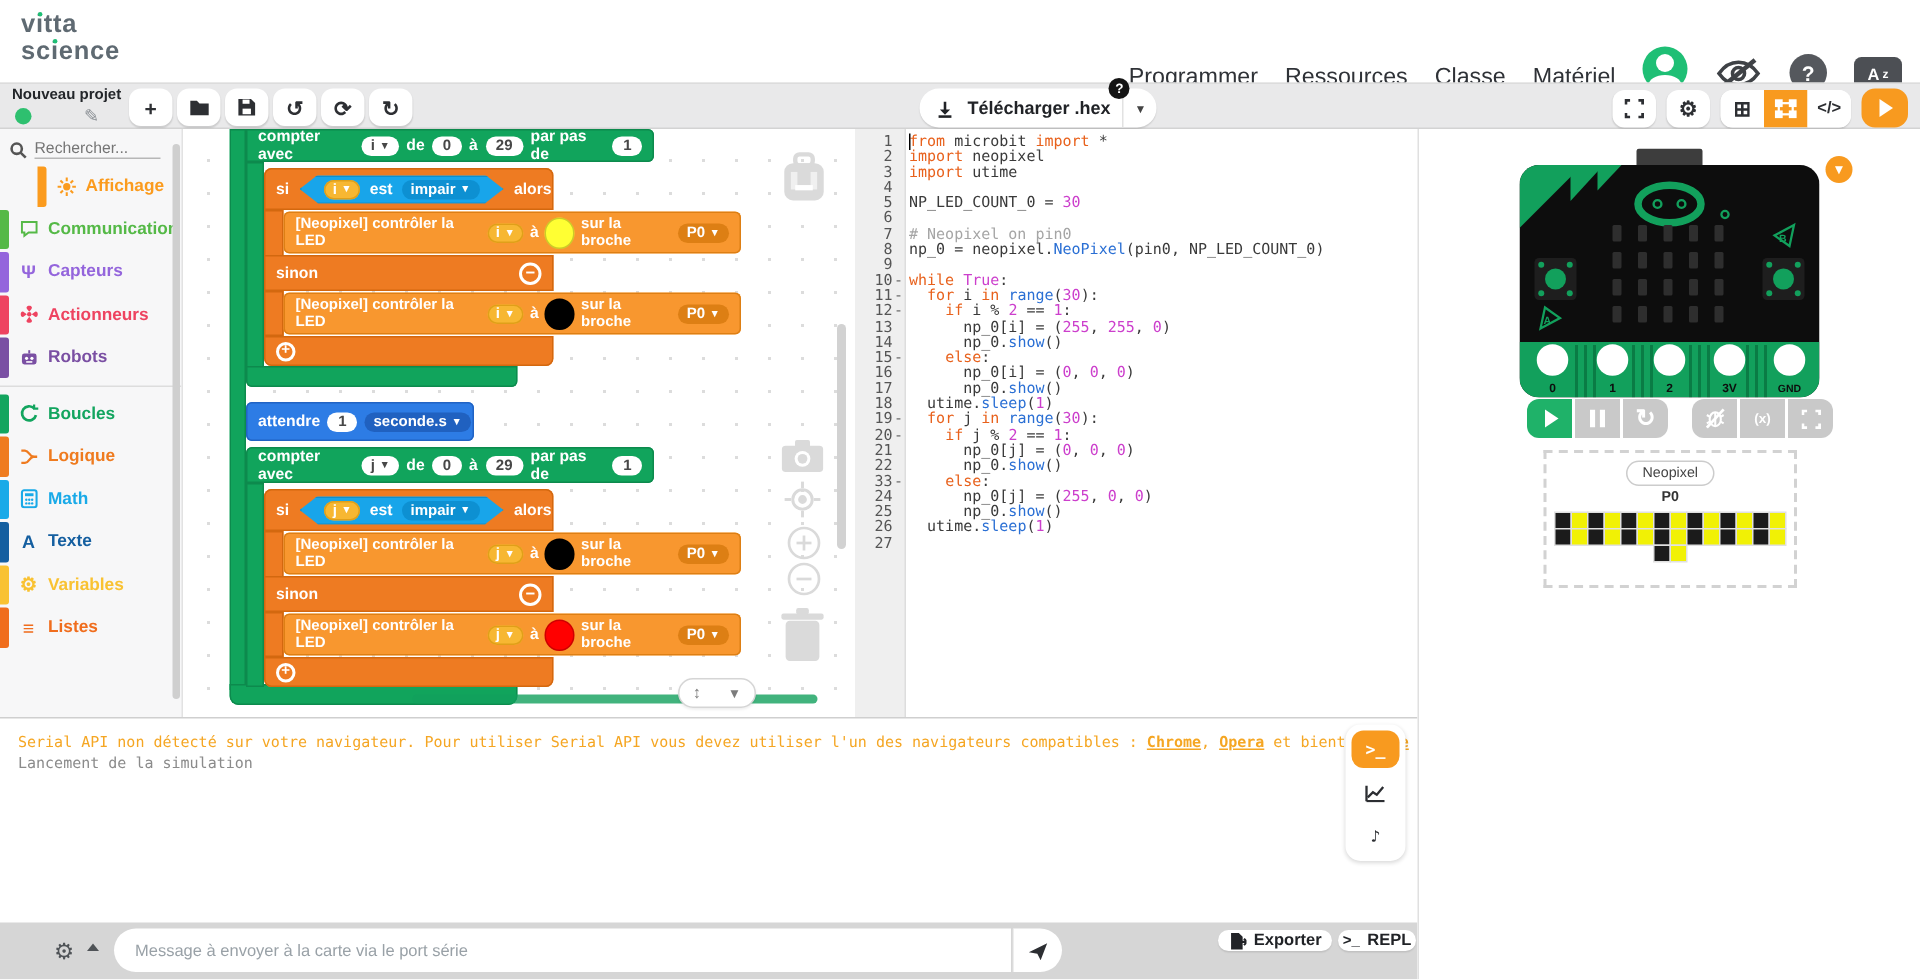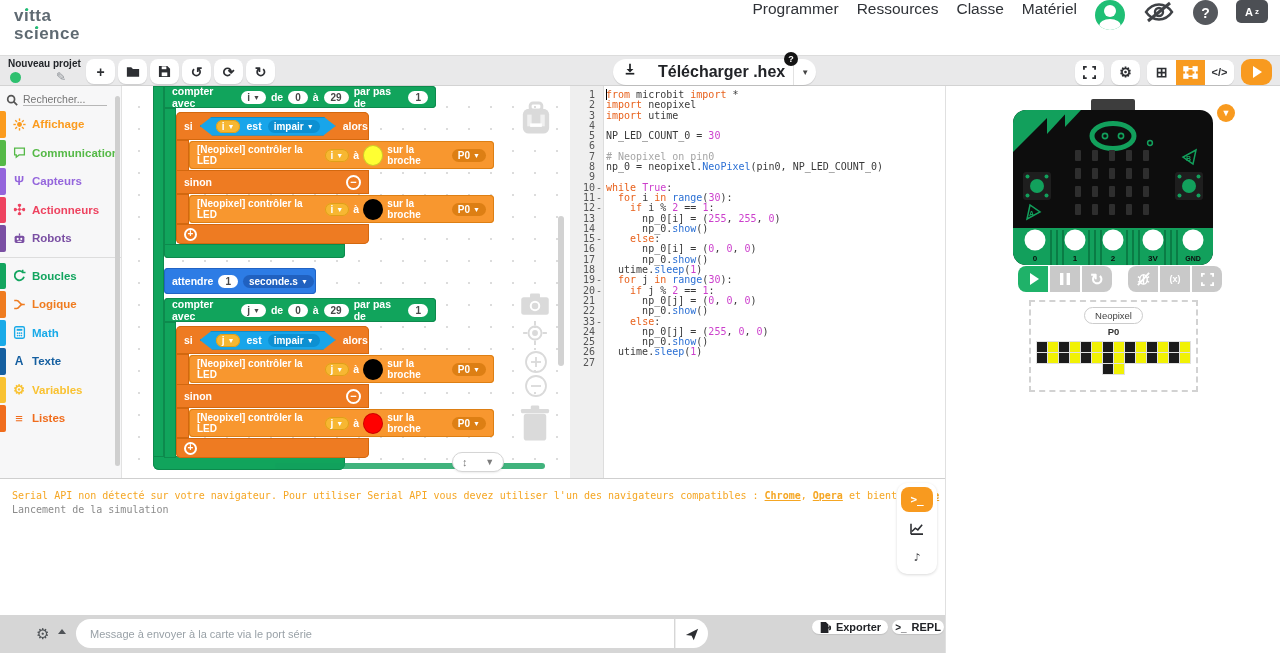--- a/index.html
+++ b/index.html
@@ -5,39 +5,39 @@
   *{margin:0;padding:0;box-sizing:border-box}
   html,body{background:#fff}
   .app{position:relative;width:1280px;height:653px;overflow:hidden;font-family:"Liberation Sans",sans-serif;background:#fff}
 
   
   .header{position:absolute;left:0;top:0;width:1280px;height:55px;background:#fff;display:flex;align-items:center}
   .logo{position:absolute;left:14px;top:7px;line-height:18px;font-weight:bold;font-size:17px;color:#5f6a72;letter-spacing:.5px}
   .logo .ln{display:block}
   .logo .gi{position:relative}
   .logo .gi::after{content:'';position:absolute;left:50%;top:1.5px;transform:translateX(-50%);width:3.5px;height:3.5px;border-radius:50%;background:#1fbf75}
-  .nav{position:absolute;right:12px;top:0;height:61px;display:flex;align-items:flex-start;gap:18px}
+  .nav{position:absolute;right:12px;top:0;height:61px;display:flex;align-items:flex-end;gap:18px}
   .nav-item{font-size:15.5px;color:#2f3237;cursor:pointer}
   .avatar{width:30px;height:30px;border-radius:50%;background:#1fbf75;position:relative;overflow:hidden}
   .avatar::before{content:'';position:absolute;left:9px;top:5px;width:12px;height:12px;border-radius:50%;background:#fff}
   .avatar::after{content:'';position:absolute;left:4px;top:19px;width:22px;height:14px;border-radius:50%;background:#fff}
   .hicon{color:#3f4246;display:flex;align-items:center}
   .qmark{width:25px;height:25px;border-radius:50%;background:#55585d;color:#fff;font-weight:bold;font-size:14px;display:flex;align-items:center;justify-content:center}
   .trans{width:32px;height:23px;border-radius:5px;background:#4c4f54;color:#fff;font-weight:bold;font-size:11px;display:flex;align-items:center;justify-content:center;gap:2px}
 
   
   .toolbar{position:absolute;left:0;top:55px;width:1280px;height:31px;background:#e9e9ea;border-top:1px solid #dcdcdc;border-bottom:1px solid #d3d3d3}
   .proj{position:absolute;left:8px;top:2px}
   .proj-name{font-size:10px;font-weight:bold;color:#23262a}
   .proj-dot{position:absolute;left:2px;top:14px;width:11px;height:11px;border-radius:50%;background:#2ec06f}
   .proj-edit{position:absolute;left:48px;top:12px;color:#8a8f94;font-size:12px}
   .tbtns{position:absolute;left:86px;top:3px;display:flex;gap:3px}
   .tbtn{width:29px;height:25px;background:#fff;border-radius:8px;display:flex;align-items:center;justify-content:center;color:#2d2f33;font-size:14px;font-weight:bold;box-shadow:0 1px 1px rgba(0,0,0,.12)}
   .dl{position:absolute;left:613px;top:3px;height:26px;background:#fff;border-radius:13px;display:flex;align-items:center;box-shadow:0 1px 1px rgba(0,0,0,.12)}
-  .dl-main{display:flex;align-items:flex-start;gap:22px;padding:0 8px 0 11px;font-size:16px;font-weight:bold;color:#212327}
+  .dl-main{display:flex;align-items:flex-end;gap:9px;padding:0 8px 0 11px;font-size:12px;font-weight:bold;color:#212327}
   .dl-caret{border-left:1px solid #e2e2e2;padding:0 7px;font-size:8px;color:#444;height:100%;display:flex;align-items:center}
   .dl-help{position:absolute;right:18px;top:-7px;width:14px;height:14px;border-radius:50%;background:#141414;color:#fff;font-size:9px;font-weight:bold;display:flex;align-items:center;justify-content:center}
   .rbtns{position:absolute;right:8px;top:3px;display:flex;align-items:center;gap:7px}
   .seg{display:flex;background:#fff;border-radius:8px;overflow:hidden;box-shadow:0 1px 1px rgba(0,0,0,.12)}
   .seg .tbtn{box-shadow:none;border-radius:0}
   .seg .active{background:#f89a1f;color:#fff}
   .playbtn{width:31px;height:26px;background:#f89a1f;border-radius:9px;display:flex;align-items:center;justify-content:center}
   .tri{width:0;height:0;border-left:9px solid #fff;border-top:6px solid transparent;border-bottom:6px solid transparent;margin-left:2px}
 
   
@@ -214,21 +214,21 @@
 
   <div class="sidebar">
     <div class="search">
       <svg width="12" height="12" viewBox="0 0 14 14" fill="none" stroke="#555" stroke-width="2">
           <circle cx="6" cy="6" r="4"></circle>
           <line x1="9" y1="9" x2="13" y2="13"></line>
         </svg>
       <input placeholder="Rechercher..." style="">
     </div>
     <div>
-        <div class="sb-item" style="color: rgb(251, 155, 30);">
+        <div class="sb-item" style="color: rgb(251, 155, 30); margin-left: 25px;">
           <span class="sb-bar" style="background:#fb9b1e"></span>
           <span class="sb-ic">
             <svg width="13" height="13" viewBox="0 0 16 16">
               <circle cx="8" cy="8" r="3" fill="currentColor"></circle>
               <g stroke="currentColor" stroke-width="1.7">
                 <line x1="8" y1="0.5" x2="8" y2="3.5"></line>
                 <line x1="8" y1="12.5" x2="8" y2="15.5"></line>
                 <line x1="0.5" y1="8" x2="3.5" y2="8"></line>
                 <line x1="12.5" y1="8" x2="15.5" y2="8"></line>
                 <line x1="2.8" y1="2.8" x2="4.9" y2="4.9"></line>

